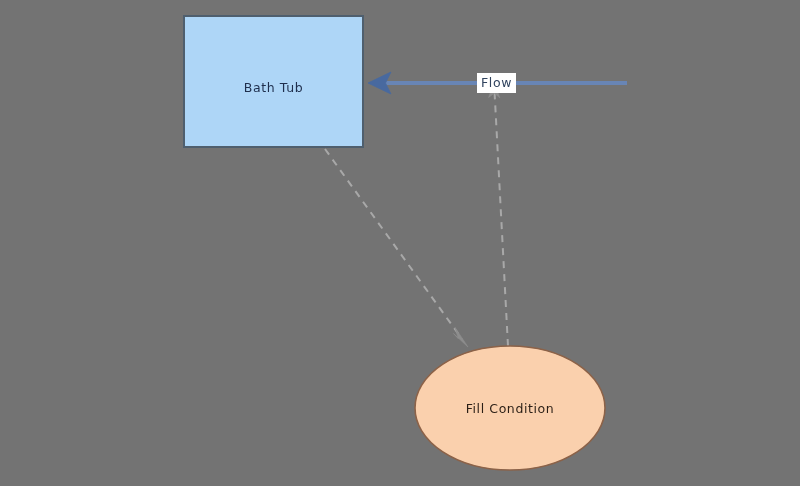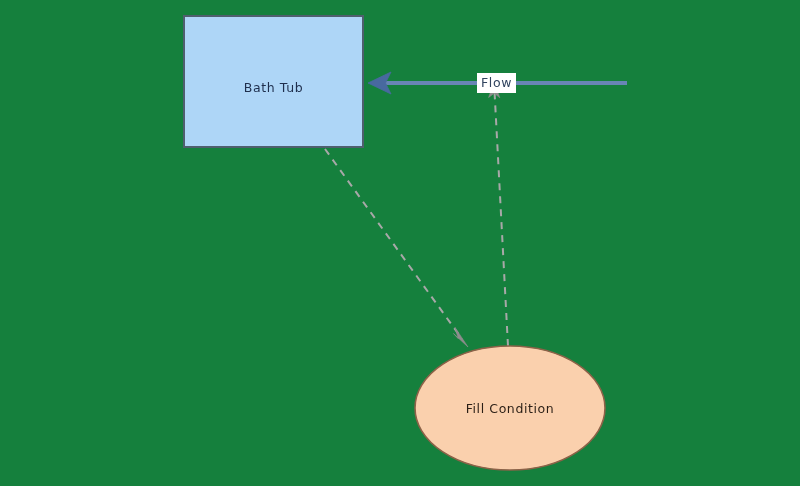--- a/index.html
+++ b/index.html
@@ -10,21 +10,21 @@
   body {
     width: 800px;
     height: 486px;
     overflow: hidden;
     font-family: "DejaVu Sans", sans-serif;
   }
   #diagram-canvas {
     position: relative;
     width: 800px;
     height: 486px;
-    background: #15803d;
+    background: #737373;
   }
   #diagram-svg {
     position: absolute;
     left: 0;
     top: 0;
     width: 800px;
     height: 486px;
   }
   .node-label {
     font-family: "DejaVu Sans", sans-serif;

